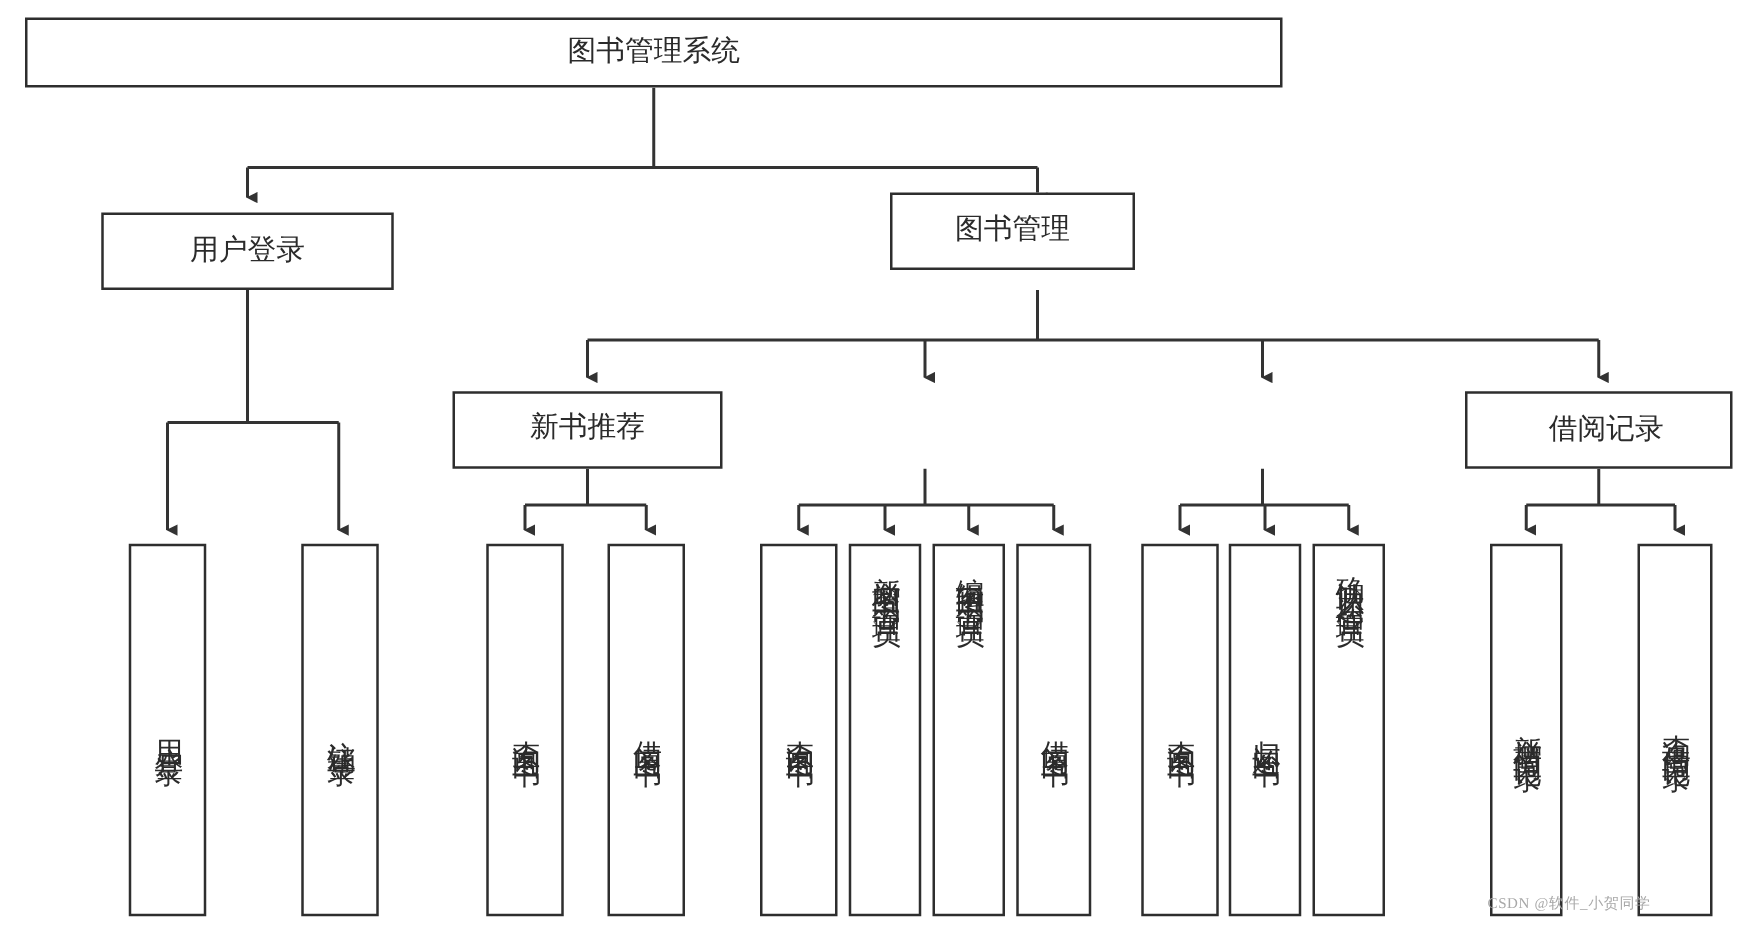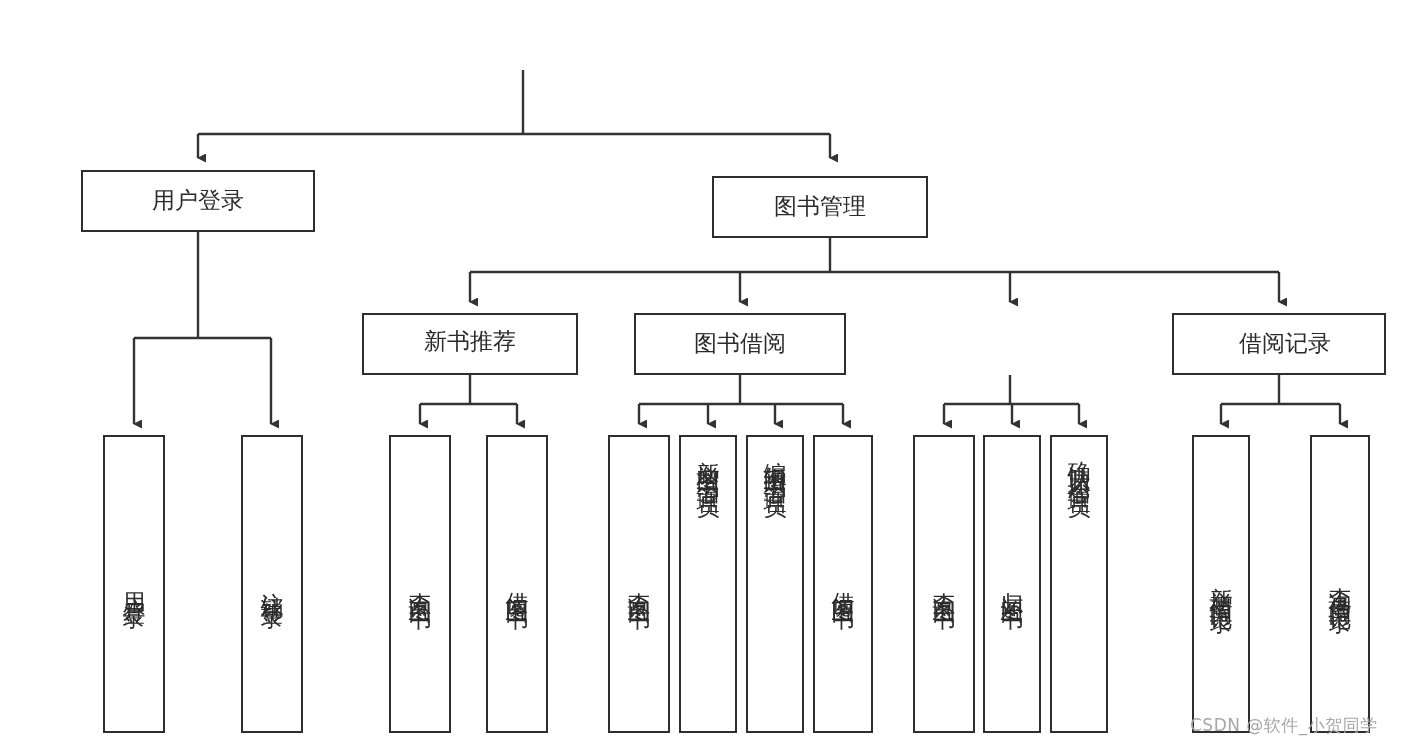--- a/index.html
+++ b/index.html
@@ -60,24 +60,25 @@
     display: block;
   }
   .node.vertical.centered {
     align-items: center;
     padding-top: 0;
   }
   #watermark {
     position: absolute;
     left: 1190px;
     top: 714px;
-    font-size: 17px;
+    font-size: 12px;
     color: #a8a8a8;
     white-space: nowrap;
     letter-spacing: 0.5px;
+    font-family: Liberation Serif, serif;
   }
 </style>
 </head>
 <body>
 
 <div id="diagram-root">
 
   <svg class="edges" viewBox="0 0 1405 747">
     <defs>
       <marker id="arrowhead" markerWidth="9" markerHeight="9" refX="4.5" refY="8" orient="auto" markerUnits="userSpaceOnUse">
@@ -124,33 +125,33 @@
       <path d="M1012,404 L1012,424" marker-end="url(#arrowhead)"></path>
       <path d="M1079,404 L1079,424" marker-end="url(#arrowhead)"></path>
 
       <path d="M1279,375 L1279,404"></path>
       <path d="M1221,404 L1340,404"></path>
       <path d="M1221,404 L1221,424" marker-end="url(#arrowhead)"></path>
       <path d="M1340,404 L1340,424" marker-end="url(#arrowhead)"></path>
     </g>
   </svg>
 
+  <div class="node root horizontal" id="node-root" style="left: 20px; top: 14px; width: 1006px; height: 56px;">
+    <span class="label">图书管理系统</span>
+  </div>
 
   <div class="node horizontal" id="node-l2-0" style="left: 81px; top: 170px; width: 234px; height: 62px;">
     <span class="label">用户登录</span>
   </div>
-  <div class="node horizontal" id="node-l2-1" style="left: 712px; top: 176px; width: 216px; height: 62px;">
+  <div class="node horizontal" id="node-l2-1" style="left: 712px; top: 154px; width: 196px; height: 62px; font-family: Liberation Mono, monospace;">
     <span class="label">图书管理</span>
   </div>
 
   <div class="node horizontal" id="node-l3-0" style="left: 362px; top: 313px; width: 216px; height: 62px; font-family: Liberation Mono, monospace;">
     <span class="label">新书推荐</span>
-  </div>
-  <div class="node horizontal" id="node-l3-1" style="left: 634px; top: 313px; width: 212px; height: 62px;">
-    <span class="label">图书借阅</span>
   </div>
   <div class="node horizontal" id="node-l3-3" style="left: 1172px; top: 313px; width: 214px; height: 62px; padding-left: 12px;">
     <span class="label">借阅记录</span>
   </div>
 
   <div class="node vertical centered" id="node-leaf-0" style="left: 103px; top: 435px; width: 62px; height: 298px;">
     <span class="label">用户登录</span>
   </div>
   <div class="node vertical centered" id="node-leaf-1" style="left: 241px; top: 435px; width: 62px; height: 298px;">
     <span class="label">注销登录</span>

